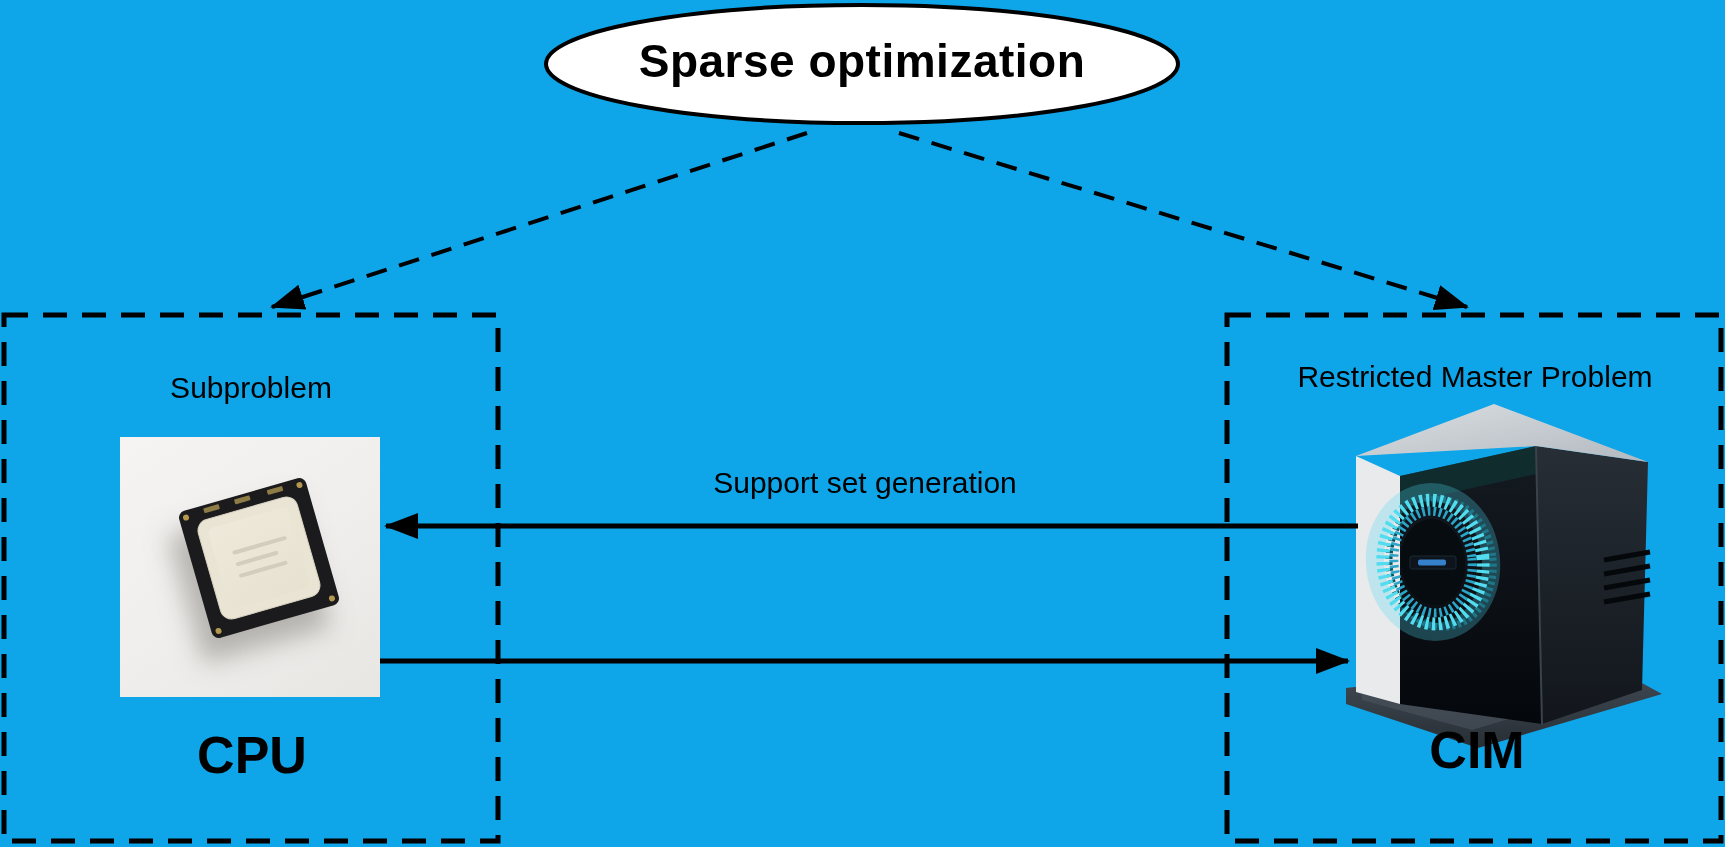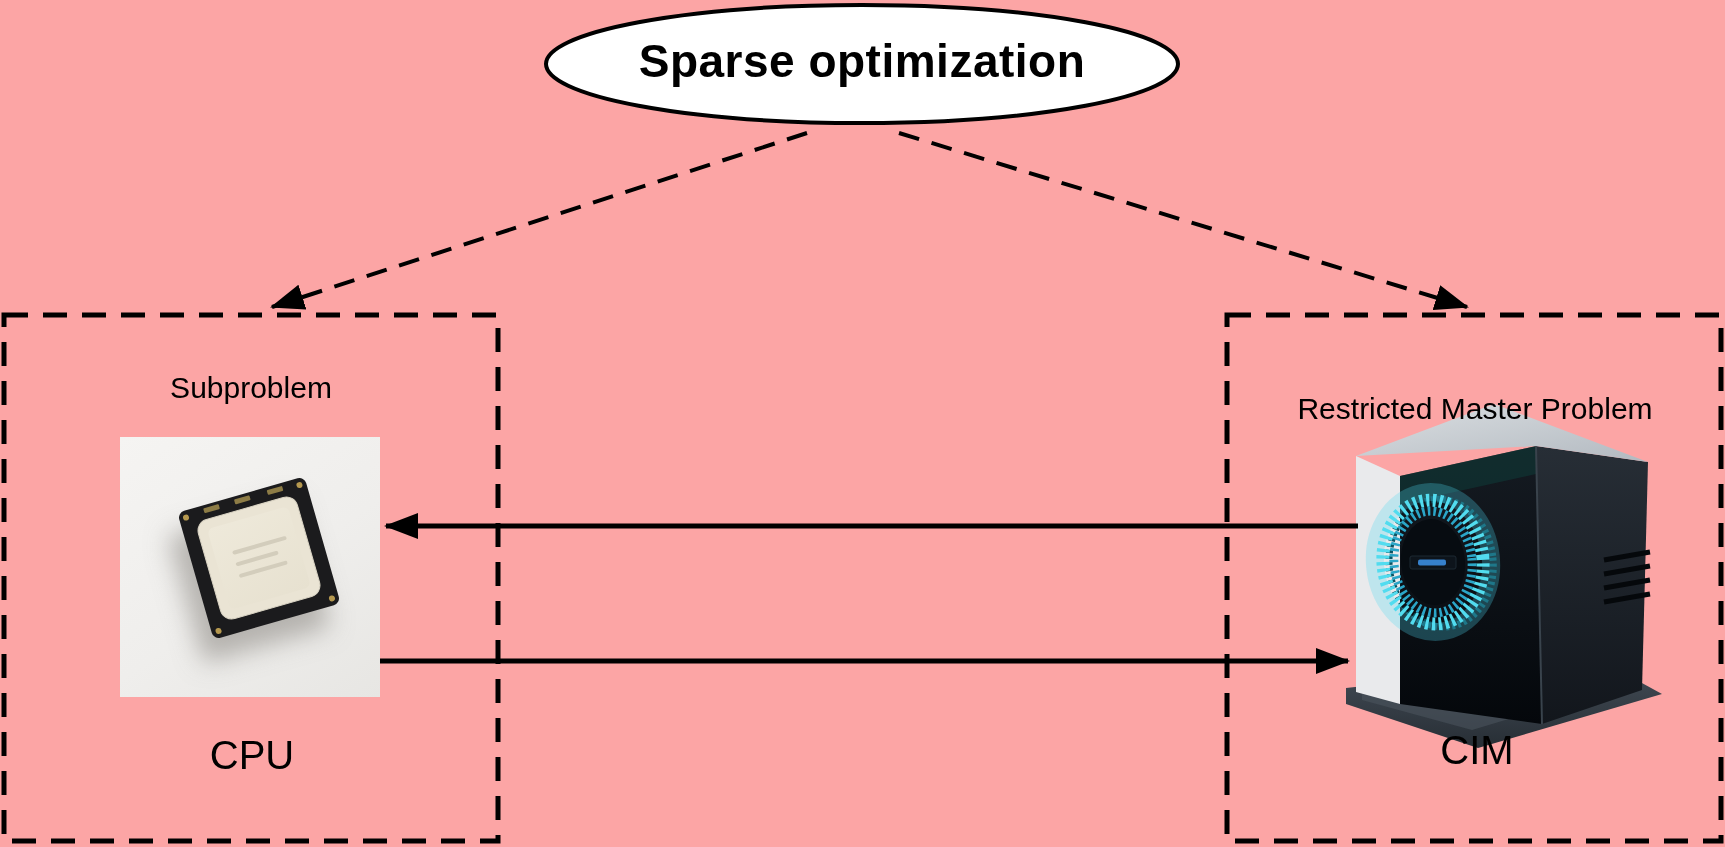--- a/index.html
+++ b/index.html
@@ -1,25 +1,25 @@
 <!DOCTYPE html>
 <html><head>
 <meta charset="utf-8">
 <style>
   html,body{margin:0;padding:0;background:#ffffff;}
   #stage{
-    position:relative;width:1725px;height:847px;background:#fca5a5;overflow:hidden;
+    position:relative;width:1725px;height:847px;background:#0ea5e9;overflow:hidden;
     font-family:"Liberation Sans", sans-serif;color:#000;
   }
   #diagram-svg{position:absolute;left:0;top:0;}
   .lbl{position:absolute;transform:translate(-50%,-50%);white-space:nowrap;color:#000;}
   .lbl-title{font-size:46px;font-weight:bold;letter-spacing:.5px;}
   .lbl-box{font-size:30px;text-align:center;}
   .lbl-arrow{font-size:30px;}
-  .lbl-caption{font-size:40px;}
+  .lbl-caption{font-size:52px;font-weight:bold;}
 
   
   .cpu-photo{
     position:absolute;left:120px;top:437px;width:260px;height:260px;
     background:linear-gradient(145deg,#f5f4f2 0%,#efeeec 55%,#e7e6e3 100%);
     overflow:hidden;
   }
   .cpu-chip{
     position:absolute;left:73px;top:55px;width:132px;height:132px;
     transform:rotate(-16deg);
@@ -120,17 +120,18 @@
           <div class="cpu-mark" style="top:28px;width:56px;"></div>
           <div class="cpu-mark" style="top:40px;width:44px;"></div>
           <div class="cpu-mark" style="top:52px;width:50px;"></div>
         </div>
       </div>
     </div>
   </div>
 
   <div class="lbl lbl-title" style="left:862px;top:61px;">Sparse optimization</div>
   <div class="lbl lbl-box" style="left:251px;top:388px;">Subproblem</div>
-  <div class="lbl lbl-box" style="left:1475px;top:377px;margin-top:32px;">Restricted Master Problem</div>
+  <div class="lbl lbl-box" style="left:1475px;top:377px;">Restricted Master Problem</div>
+  <div class="lbl lbl-arrow" style="left:865px;top:483px;">Support set generation</div>
   <div class="lbl lbl-caption" style="left:252px;top:755px;">CPU</div>
   <div class="lbl lbl-caption" style="left:1477px;top:750px;">CIM</div>
 
 </div>
 
 </body></html>

